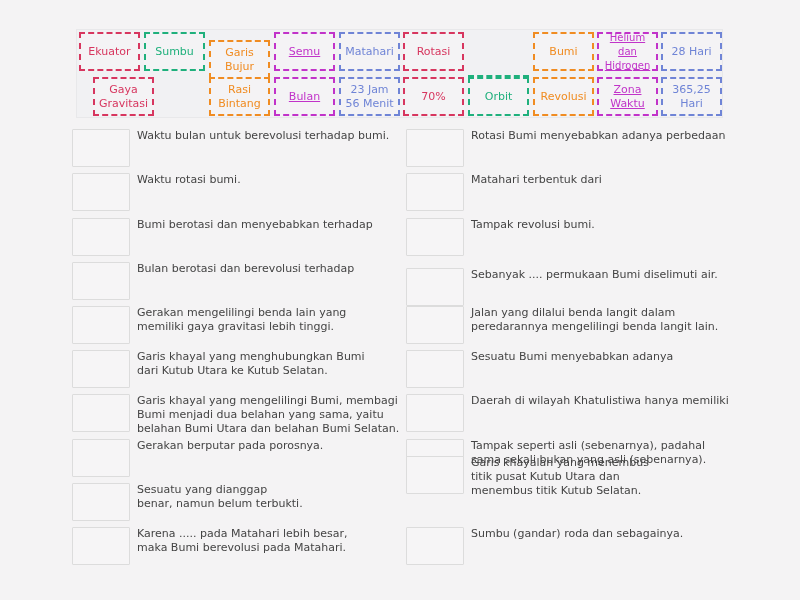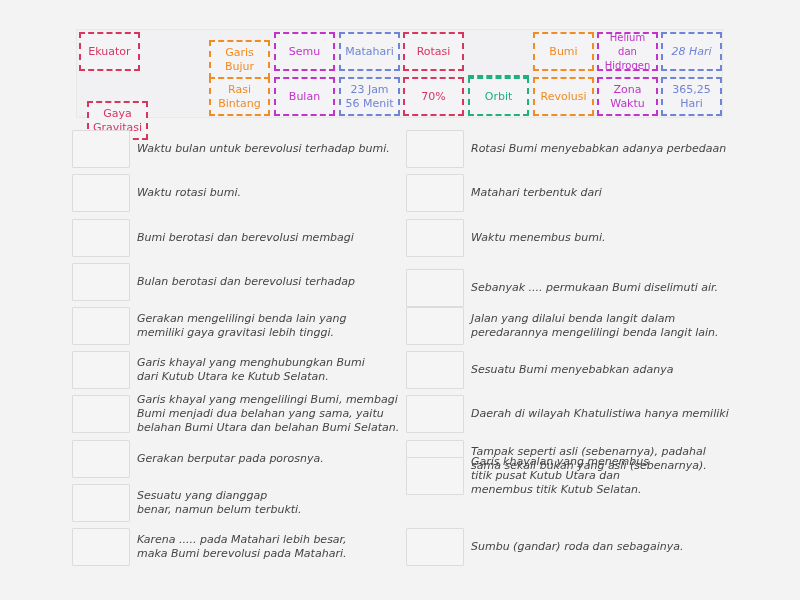--- a/index.html
+++ b/index.html
@@ -13,54 +13,55 @@
     .tile {
       position: absolute; width: 61px; height: 39px;
       border: 2px dashed; background: #f4f3f5;
       display: flex; align-items: center; justify-content: center;
       text-align: center; font-size: 11px; line-height: 14px;
       cursor: grab; padding: 0 1px;
     }
     .c-red   { color: #d7365f; border-color: #d7365f; }
     .c-green { color: #1fb07c; border-color: #1fb07c; }
     .c-orange{ color: #f08c22; border-color: #f08c22; }
-    .c-purple{ color: #c133c9; border-color: #c133c9; }
+    .c-purple{ color: #c133c9; border-color: #c133c9; text-decoration: underline; }
     .c-blue  { color: #6f84d6; border-color: #6f84d6; }
 
     .row {
-      position: absolute; height: 39px; display: flex; align-items: center; font-style: italic;
+      position: absolute; height: 39px; display: flex; align-items: flex-start;
     }
     .slot {
       width: 58px; height: 38px; border: 1px solid #dcdcdc; background: #f6f5f6;
       flex: 0 0 auto; border-radius: 1px;
     }
     .prompt {
       margin-left: 7px; font-size: 11px; line-height: 14px; color: #444;
       white-space: pre-line;
     }
   </style>
 </head>
 <body>
 
 <div class="bank">
 
   <div class="tile c-red" style="left: 2px; top: 2px; white-space: pre-line;">Ekuator</div>
+  <div class="tile c-green" style="left: 67px; top: 2px; white-space: pre-line;">Sumbu</div>
   <div class="tile c-orange" style="left: 132px; top: 2px; white-space: pre-line; margin-top: 8px;">Garis
 Bujur</div>
   <div class="tile c-purple" style="left: 197px; top: 2px; white-space: pre-line;">Semu</div>
   <div class="tile c-blue" style="left: 262px; top: 2px; white-space: pre-line;">Matahari</div>
   <div class="tile c-red" style="left: 326px; top: 2px; white-space: pre-line;">Rotasi</div>
   <div class="tile c-green" style="left: 391px; top: 2px; white-space: pre-line; margin-top: 43px;">Dua
 musim</div>
   <div class="tile c-orange" style="left: 456px; top: 2px; white-space: pre-line;">Bumi</div>
   <div class="tile c-purple" style="left: 520px; top: 2px; font-size: 10px; white-space: pre-line;">Helium dan
 Hidrogen</div>
-  <div class="tile c-blue" style="left: 584px; top: 2px; white-space: pre-line; font-style: italic;">28 Hari</div>
+  <div class="tile c-blue" style="left: 584px; top: 2px; white-space: pre-line;">28 Hari</div>
 
-  <div class="tile c-red" style="left: 10px; top: 47px; white-space: pre-line; margin-top: 24px;">Gaya
+  <div class="tile c-red" style="left: 16px; top: 47px; white-space: pre-line;">Gaya
 Gravitasi</div>
   <div class="tile c-orange" style="left: 132px; top: 47px; white-space: pre-line;">Rasi
 Bintang</div>
   <div class="tile c-purple" style="left: 197px; top: 47px; white-space: pre-line;">Bulan</div>
   <div class="tile c-blue" style="left: 262px; top: 47px; white-space: pre-line;">23 Jam
 56 Menit</div>
   <div class="tile c-red" style="left: 326px; top: 47px; white-space: pre-line;">70%</div>
   <div class="tile c-green" style="left: 391px; top: 47px; white-space: pre-line;">Orbit</div>
   <div class="tile c-orange" style="left: 456px; top: 47px; white-space: pre-line;">Revolusi</div>
   <div class="tile c-purple" style="left: 520px; top: 47px; white-space: pre-line;">Zona
@@ -72,21 +73,21 @@
 <div class="row" style="left:72px;top:129px">
     <div class="slot"></div>
     <div class="prompt">Waktu bulan untuk berevolusi terhadap bumi.</div>
   </div>
 <div class="row" style="left:72px;top:173px">
     <div class="slot"></div>
     <div class="prompt">Waktu rotasi bumi.</div>
   </div>
 <div class="row" style="left:72px;top:218px">
     <div class="slot"></div>
-    <div class="prompt">Bumi berotasi dan berevolusi membagi</div>
+    <div class="prompt">Bumi berotasi dan menyebabkan terhadap</div>
   </div>
 <div class="row" style="left:72px;top:262px">
     <div class="slot"></div>
     <div class="prompt">Bulan berotasi dan berevolusi terhadap</div>
   </div>
 <div class="row" style="left:72px;top:306px">
     <div class="slot"></div>
     <div class="prompt">Gerakan mengelilingi benda lain yang
 memiliki gaya gravitasi lebih tinggi.</div>
   </div>
@@ -119,21 +120,21 @@
 <div class="row" style="left:406px;top:129px">
     <div class="slot"></div>
     <div class="prompt">Rotasi Bumi menyebabkan adanya perbedaan</div>
   </div>
 <div class="row" style="left:406px;top:173px">
     <div class="slot"></div>
     <div class="prompt">Matahari terbentuk dari</div>
   </div>
 <div class="row" style="left:406px;top:218px">
     <div class="slot"></div>
-    <div class="prompt">Waktu menembus bumi.</div>
+    <div class="prompt">Tampak revolusi bumi.</div>
   </div>
 <div class="row" style="left:406px;top:268px">
     <div class="slot"></div>
     <div class="prompt">Sebanyak .... permukaan Bumi diselimuti air.</div>
   </div>
 <div class="row" style="left:406px;top:306px">
     <div class="slot"></div>
     <div class="prompt">Jalan yang dilalui benda langit dalam
 peredarannya mengelilingi benda langit lain.</div>
   </div>

